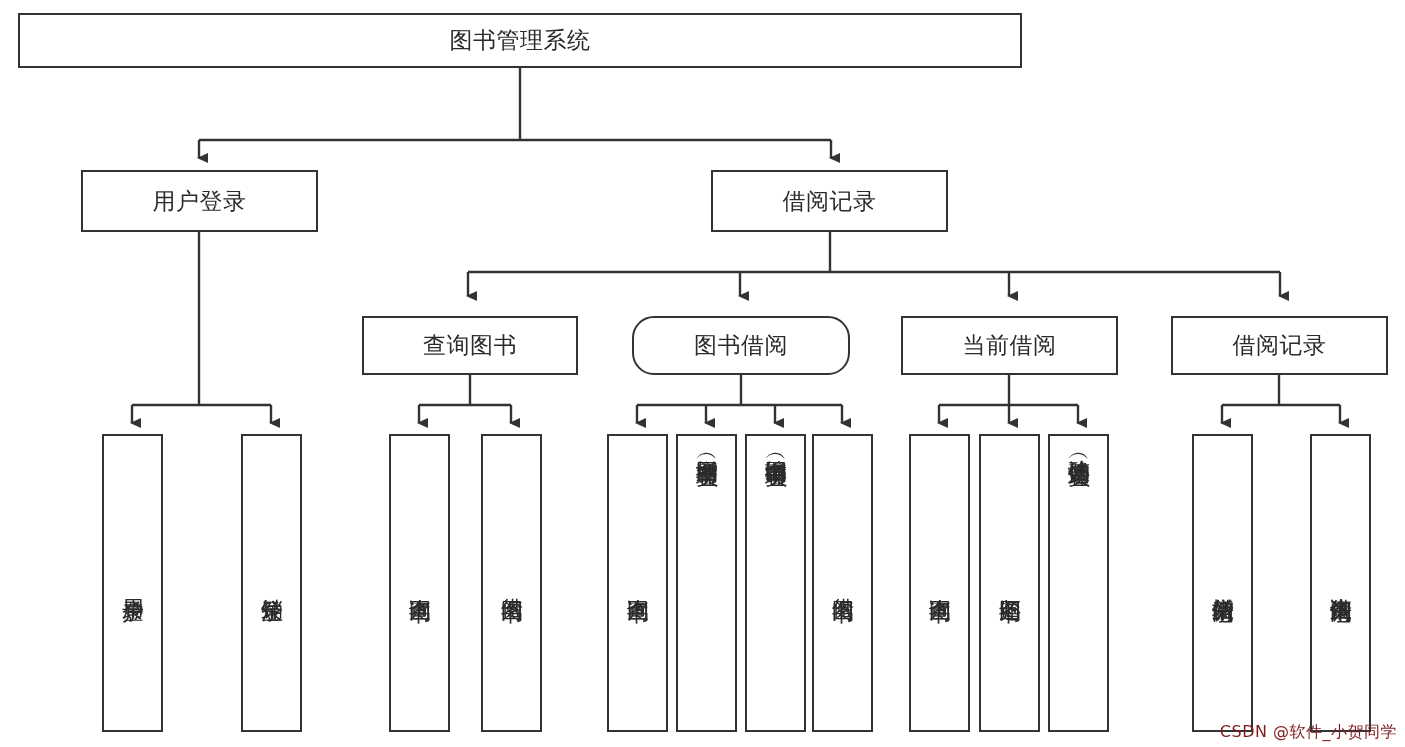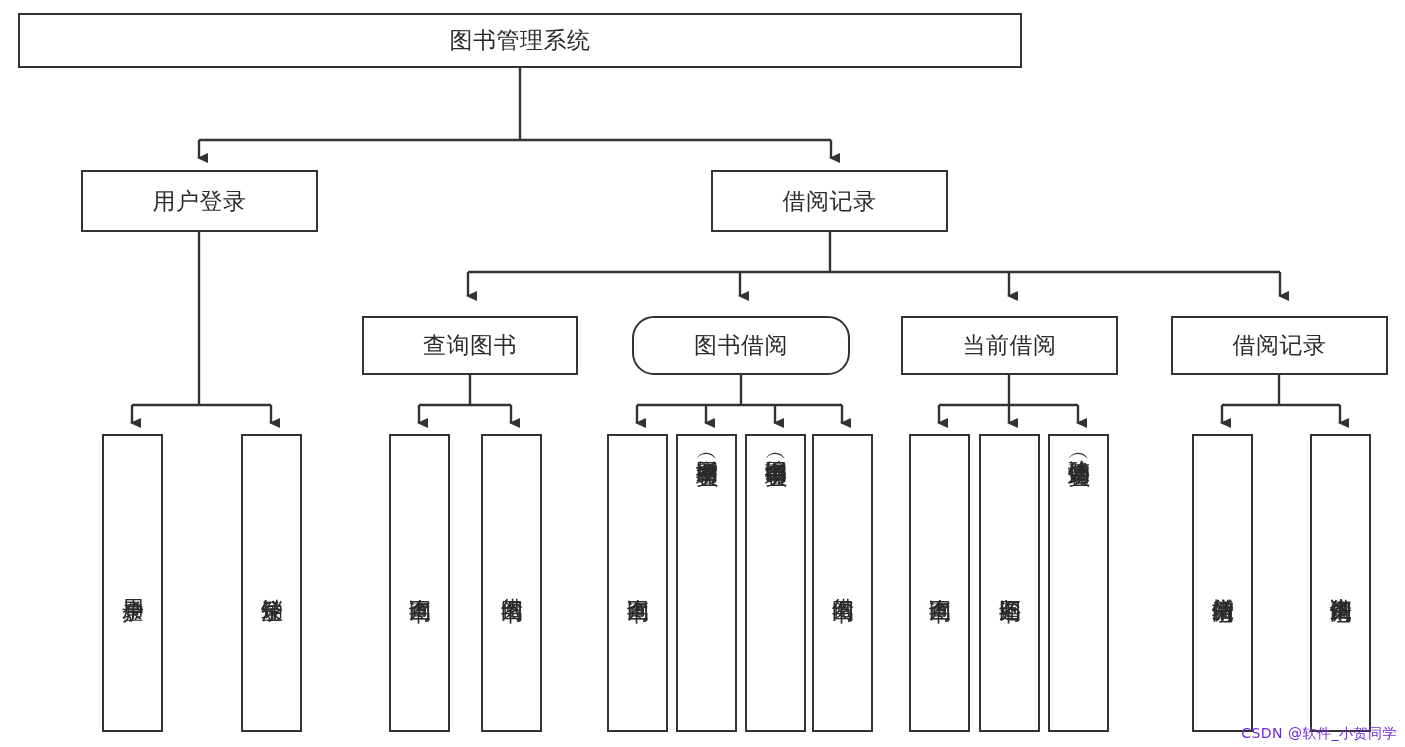--- a/index.html
+++ b/index.html
@@ -70,22 +70,22 @@
     align-items: center;
   }
   .leaf-inner.align-top {
     align-items: flex-start;
     padding-top: 6px;
   }
   .watermark {
     position: absolute;
     right: 8px;
     bottom: 4px;
-    font-size: 14px;
-    color: #6d28d9;
+    font-size: 16px;
+    color: #7f1d1d;
     letter-spacing: 0.5px;
     white-space: nowrap;
     z-index: 3;
   }
 </style>
 </head>
 <body>
 
 <div id="canvas">
 

